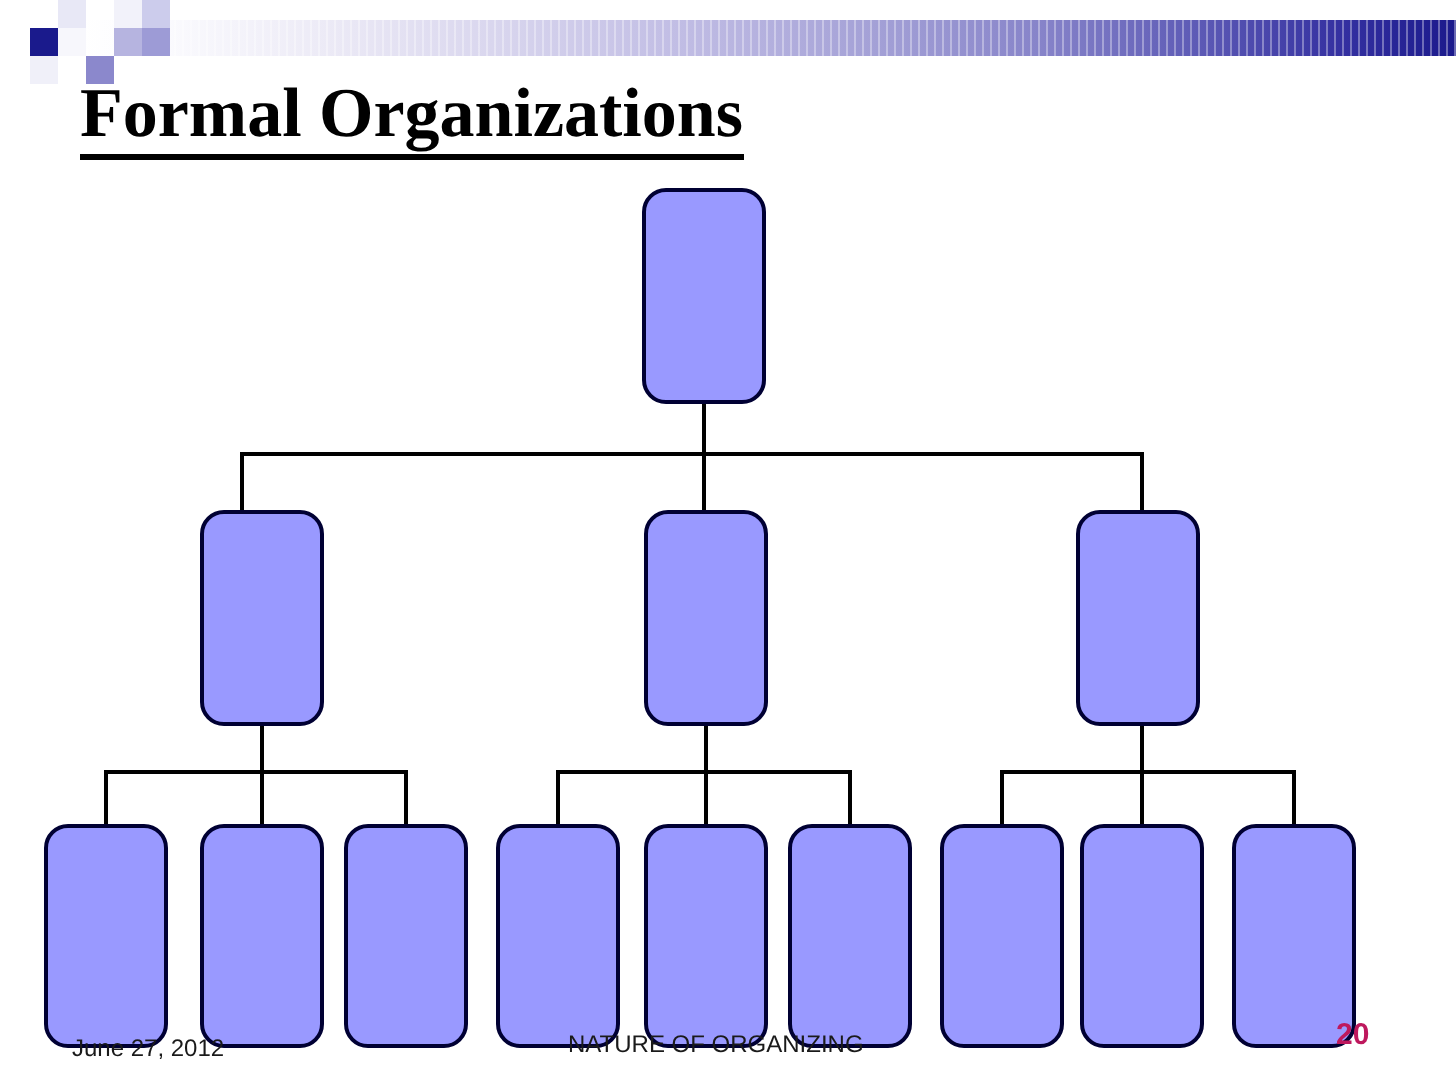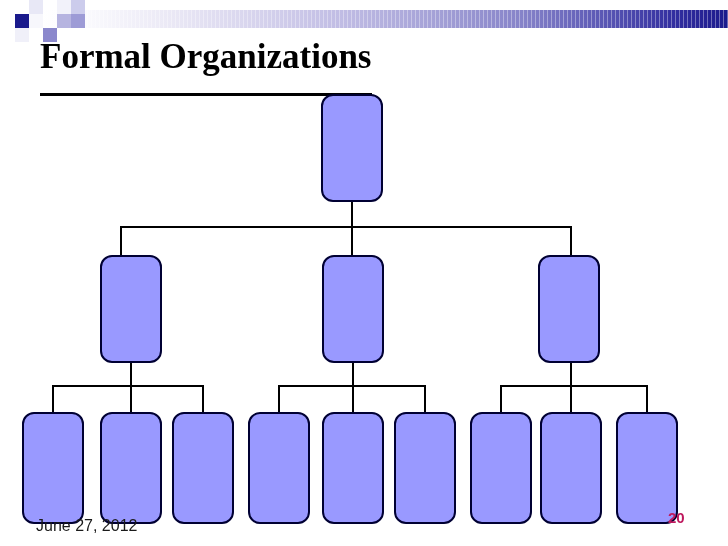--- a/index.html
+++ b/index.html
@@ -58,21 +58,21 @@
     font-family: "Liberation Serif", serif;
     font-weight: bold;
     font-size: 35px;
     line-height: 1.08;
     color: #000000;
     letter-spacing: 0px;
     white-space: nowrap;
   }
   .title .u {
     border-bottom: 3px solid #000000;
-    padding-bottom: 17px;
+    padding-bottom: 1px;
     margin-top: 22px;
   }
 
   
   #chart {
     position: absolute;
     left: 0;
     top: 0;
     width: 728px;
     height: 546px;
@@ -86,21 +86,21 @@
   }
   .conn {
     position: absolute;
     background: #000000;
   }
 
   
   .footer-text {
     position: absolute;
     font-family: "Liberation Sans", sans-serif;
-    font-size: 16px;
+    font-size: 12px;
     color: #1a1a1a;
     white-space: nowrap;
   }
   #footer-date  { left: 36px;  top: 517px; }
   #footer-topic { left: 284px; top: 515px; }
   #footer-page  {
     left: 668px; top: 509px;
     font-weight: bold;
     font-size: 15px;
     color: #be185d;
@@ -156,15 +156,16 @@
       <div class="node" style="left: 172px; top: 412px; width: 62px; height: 112px; background: rgb(153, 153, 255); border-color: rgb(0, 0, 51);"></div>
       <div class="node" style="left: 248px; top: 412px; width: 62px; height: 112px; background: rgb(153, 153, 255); border-color: rgb(0, 0, 51);"></div>
       <div class="node" style="left: 322px; top: 412px; width: 62px; height: 112px; background: rgb(153, 153, 255); border-color: rgb(0, 0, 51);"></div>
       <div class="node" style="left: 394px; top: 412px; width: 62px; height: 112px; background: rgb(153, 153, 255); border-color: rgb(0, 0, 51);"></div>
       <div class="node" style="left: 470px; top: 412px; width: 62px; height: 112px; background: rgb(153, 153, 255); border-color: rgb(0, 0, 51);"></div>
       <div class="node" style="left: 540px; top: 412px; width: 62px; height: 112px; background: rgb(153, 153, 255); border-color: rgb(0, 0, 51);"></div>
       <div class="node" style="left: 616px; top: 412px; width: 62px; height: 112px; background: rgb(153, 153, 255); border-color: rgb(0, 0, 51);"></div>
     </div>
 
   <div class="footer-text" id="footer-date">June 27, 2012</div>
+  <div class="footer-text" id="footer-topic">NATURE OF ORGANIZING</div>
   <div class="footer-text" id="footer-page">20</div>
 
 </div>
 
 </body></html>

